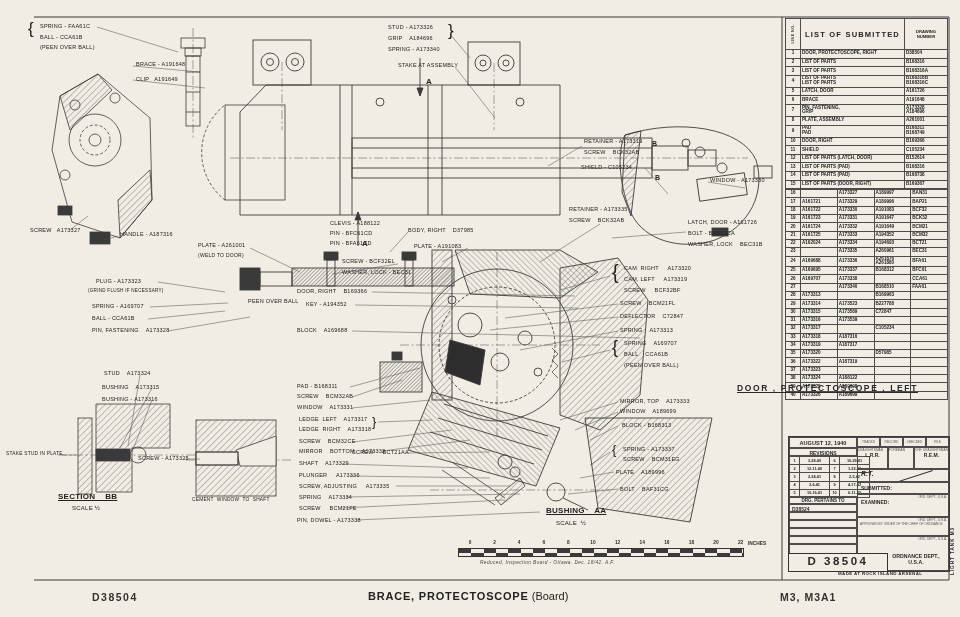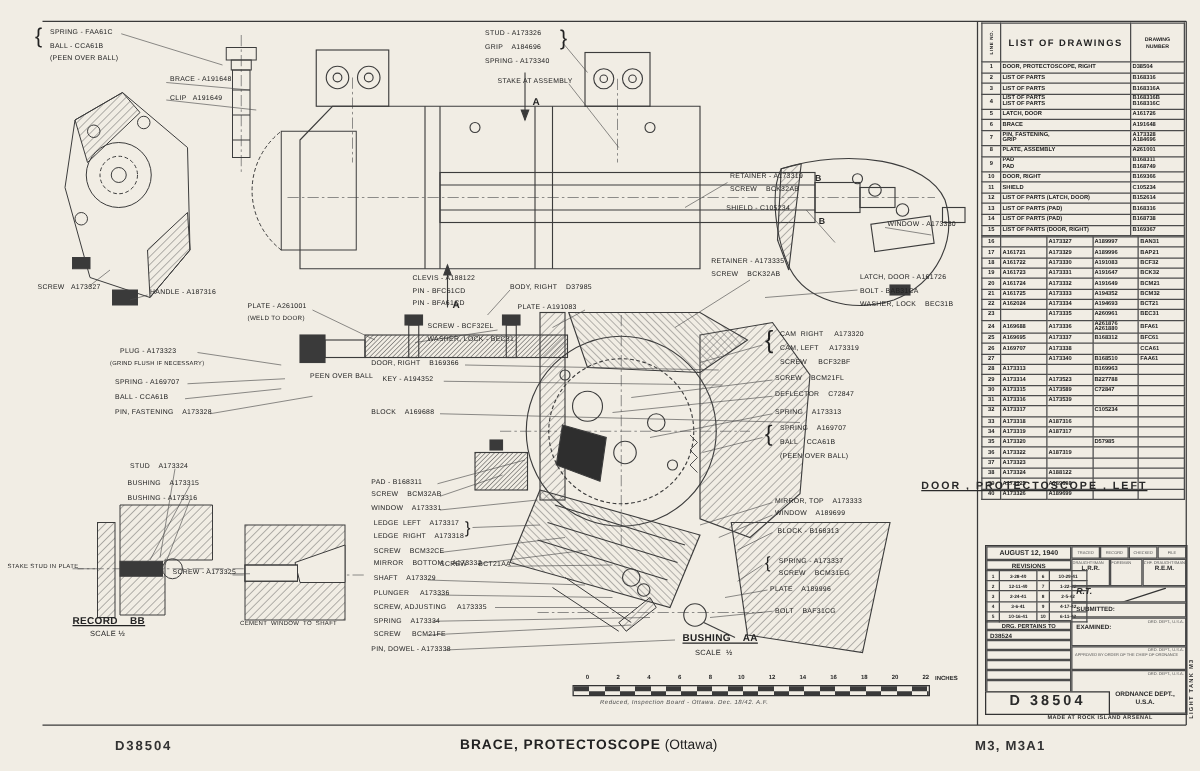--- a/index.html
+++ b/index.html
@@ -331,34 +331,34 @@
       <div class="ann" style="left: 623px; top: 447px;">SPRING - A173337</div>
       <div class="ann" style="left: 623px; top: 457px;">SCREW    BCM31EG</div>
       <div class="ann" style="left: 616px; top: 470px;">PLATE    A189996</div>
       <div class="ann" style="left: 620px; top: 487px;">BOLT    BAF31CG</div>
       <div class="ann" style="left: 104px; top: 371px;">STUD    A173324</div>
       <div class="ann" style="left: 102px; top: 385px;">BUSHING    A173315</div>
       <div class="ann" style="left: 102px; top: 397px;">BUSHING - A173316</div>
       <div class="ann" style="left: 6px; top: 452px; font-size: 4.8px;">STAKE STUD IN PLATE</div>
       <div class="ann" style="left: 138px; top: 456px;">SCREW - A173325</div>
       <div class="ann" style="left: 192px; top: 498px; font-size: 4.8px;">CEMENT  WINDOW  TO  SHAFT</div>
-      <div class="ann b u" style="left: 58px; top: 493px; font-size: 8px;">RECORD    BB</div>
+      <div class="ann b u" style="left: 58px; top: 493px; font-size: 8px;">SECTION    BB</div>
       <div class="ann" style="left: 72px; top: 505px; font-size: 6px;">SCALE ½</div>
       <div class="ann b u" style="left: 546px; top: 507px; font-size: 8px;">BUSHING    AA</div>
       <div class="ann" style="left: 556px; top: 520px; font-size: 6px;">SCALE  ½</div>
     </div>
 
   <div id="right-panel">
     <table id="lod">
       <thead>
         <tr>
           <th class="l" style="width:12px">
               <div class="vert">LINE NO.</div>
             </th>
-          <th class="t">LIST OF DRAWINGS</th>
+          <th class="t">LIST OF SUBMITTED</th>
           <th class="n" style="width:40px;white-space:pre-line">DRAWING
 NUMBER</th>
         </tr>
       </thead>
       <tbody id="lod-body">
           <tr>
             <td class="no">1</td>
             <td>DOOR, PROTECTOSCOPE, RIGHT</td>
             <td class="num">D38504</td>
           </tr>
@@ -723,15 +723,15 @@
       <div class="tick" style="left: 691.4px;">18</div>
       <div class="tick" style="left: 716px;">20</div>
       <div class="tick" style="left: 740.6px;">22</div>
     </div>
   <div id="inches">INCHES</div>
   <div id="rednote">Reduced, Inspection Board - Ottawa.      Dec. 18/42.      A.F.</div>
 </div>
 
 <div id="f-num">D38504</div>
 <div id="f-title">
-  <span class="bold">BRACE, PROTECTOSCOPE</span><span> (Ottawa)</span>
+  <span class="bold">BRACE, PROTECTOSCOPE</span><span> (Board)</span>
 </div>
 <div id="f-model">M3, M3A1</div>
 
 </body></html>

